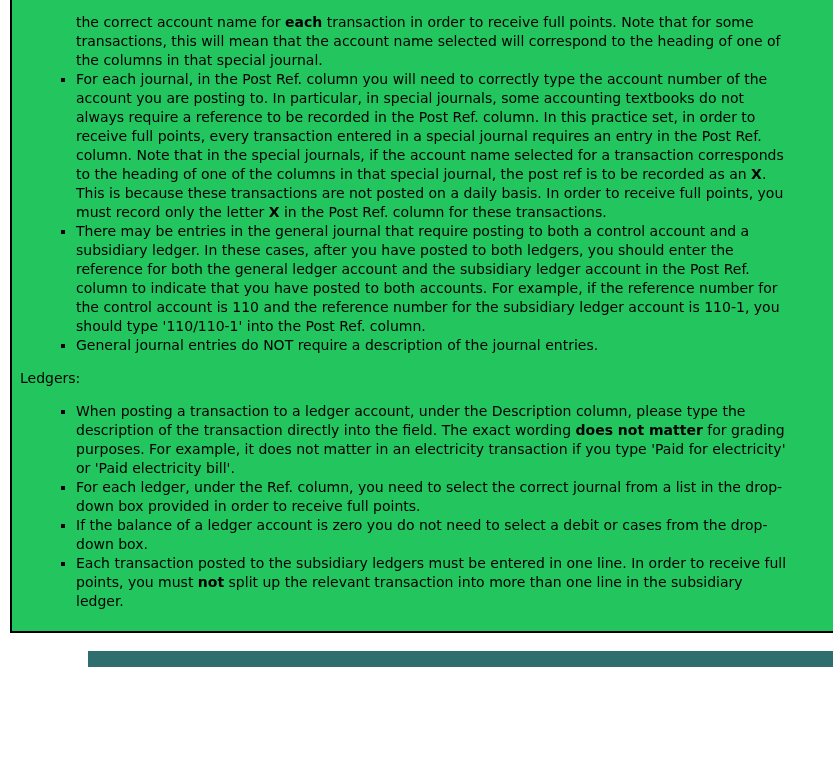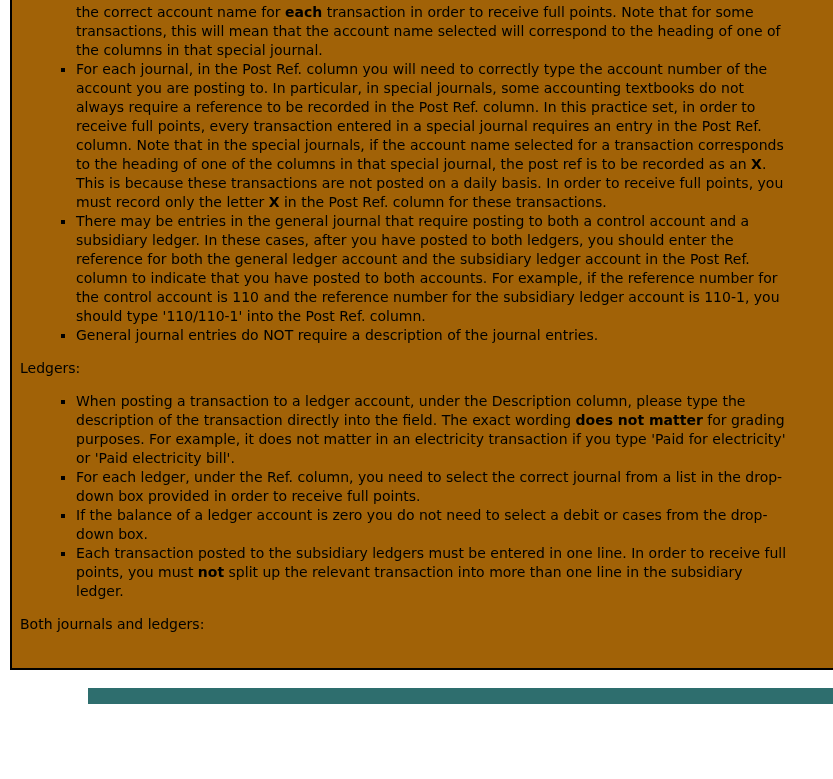--- a/index.html
+++ b/index.html
@@ -14,22 +14,22 @@
     font-size: 14px;
     line-height: 19px;
     color: #000000;
     position: relative;
     overflow: hidden;
   }
   .instructions-panel {
     margin-left: 10px;
     border-left: 2px solid #000000;
     border-bottom: 2px solid #000000;
-    padding: 3px 44px 20px 8px;
-    background: #a16207;
+    padding: 13px 44px 20px 8px;
+    background: #22c55e;
   }
   .section-heading {
     font-weight: normal;
     margin: 14px 0 14px 0;
   }
   ul.bullet-list {
     margin: 0;
     padding: 0 0 0 56px;
     list-style: square outside;
   }
@@ -60,17 +60,16 @@
         <li>There may be entries in the general journal that require posting to both a control account and a subsidiary ledger. In these cases, after you have posted to both ledgers, you should enter the reference for both the general ledger account and the subsidiary ledger account in the Post Ref. column to indicate that you have posted to both accounts. For example, if the reference number for the control account is 110 and the reference number for the subsidiary ledger account is 110-1, you should type '110/110-1' into the Post Ref. column.</li>
         <li>General journal entries do NOT require a description of the journal entries.</li>
       </ul>
       <p class="section-heading">Ledgers:</p>
       <ul class="bullet-list">
         <li>When posting a transaction to a ledger account, under the Description column, please type the description of the transaction directly into the field. The exact wording <b>does not matter</b> for grading purposes. For example, it does not matter in an electricity transaction if you type 'Paid for electricity' or 'Paid electricity bill'.</li>
         <li>For each ledger, under the Ref. column, you need to select the correct journal from a list in the drop-down box provided in order to receive full points.</li>
         <li>If the balance of a ledger account is zero you do not need to select a debit or cases from the drop-down box.</li>
         <li>Each transaction posted to the subsidiary ledgers must be entered in one line. In order to receive full points, you must <b>not</b> split up the relevant transaction into more than one line in the subsidiary ledger.</li>
       </ul>
-      <p class="section-heading">Both journals and ledgers:</p>
     </div>
 </div>
 
 <div class="footer-bar" style="background: rgb(46, 110, 110);"></div>
 
 </body></html>

